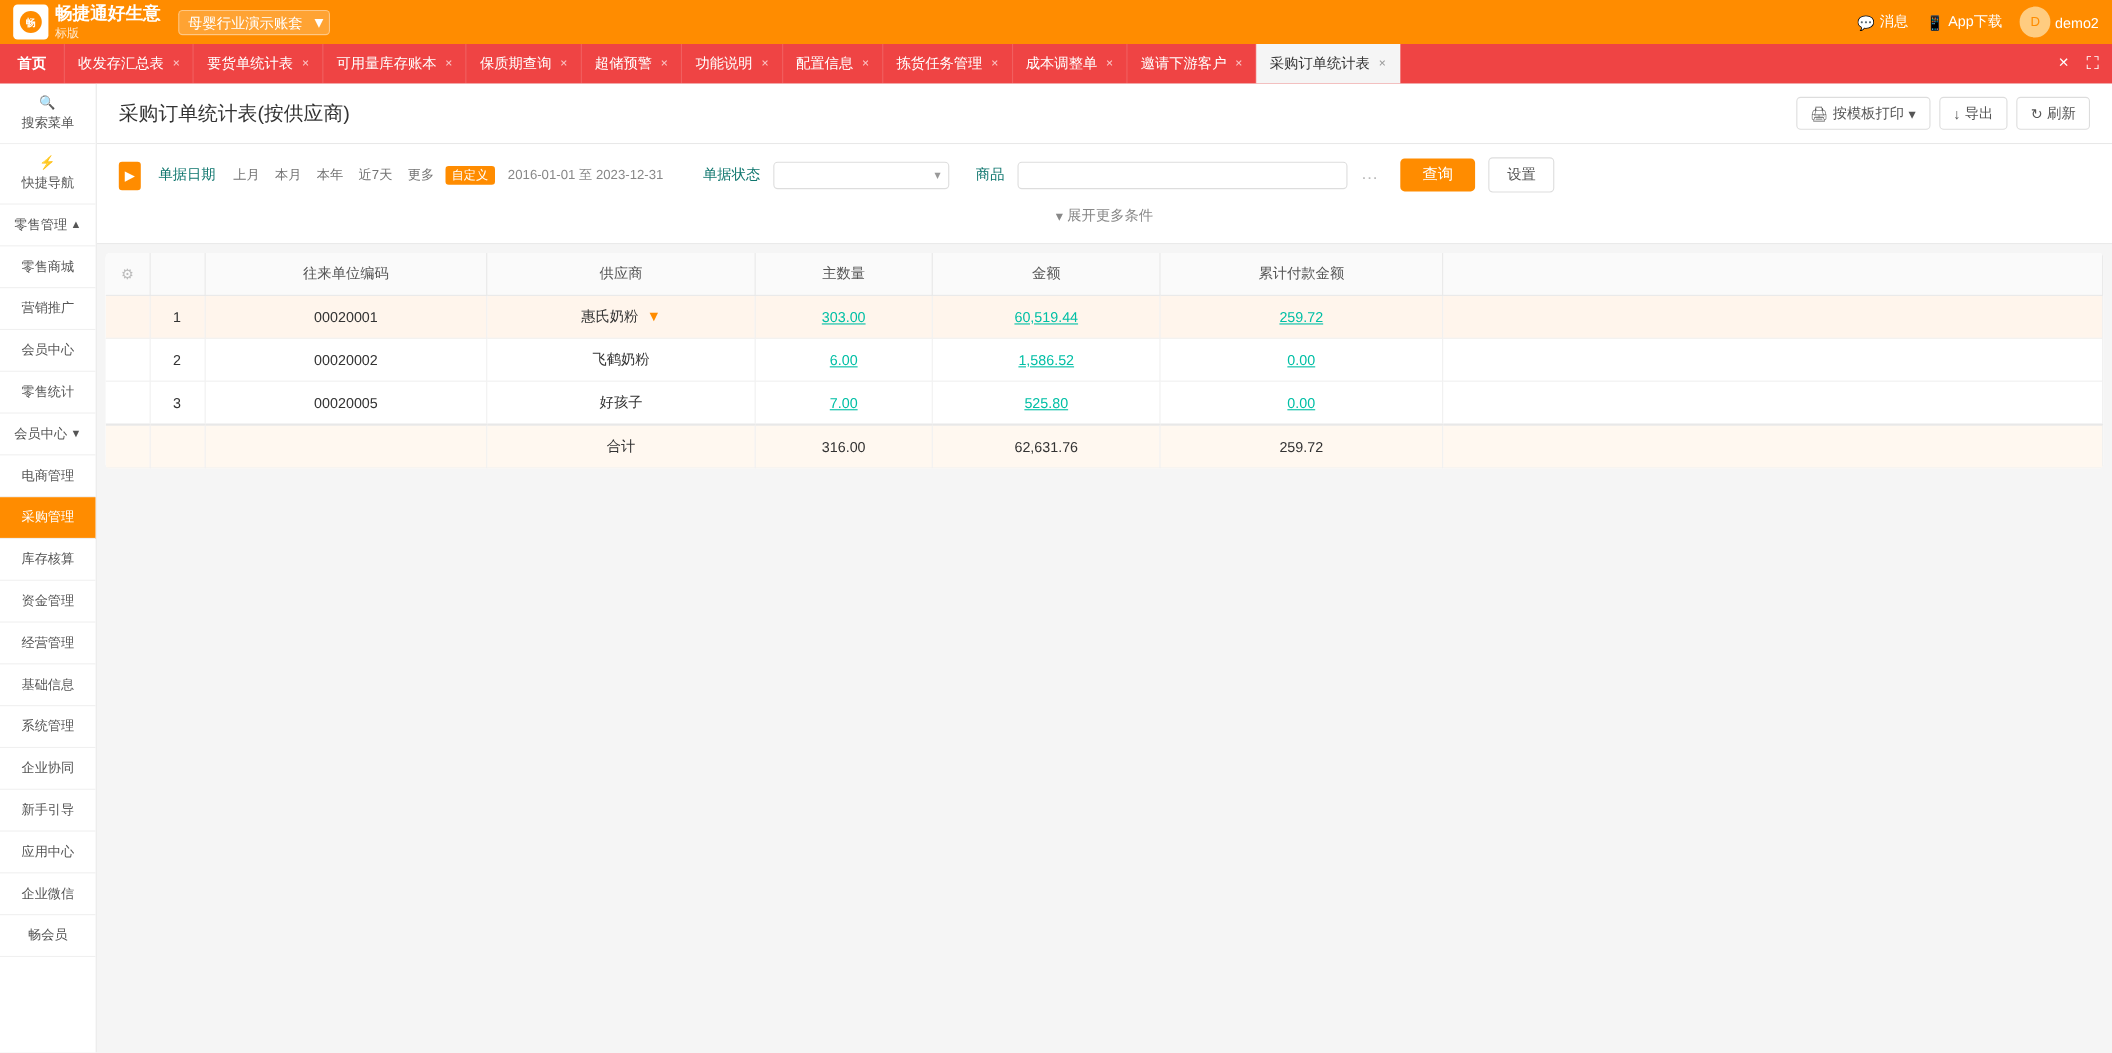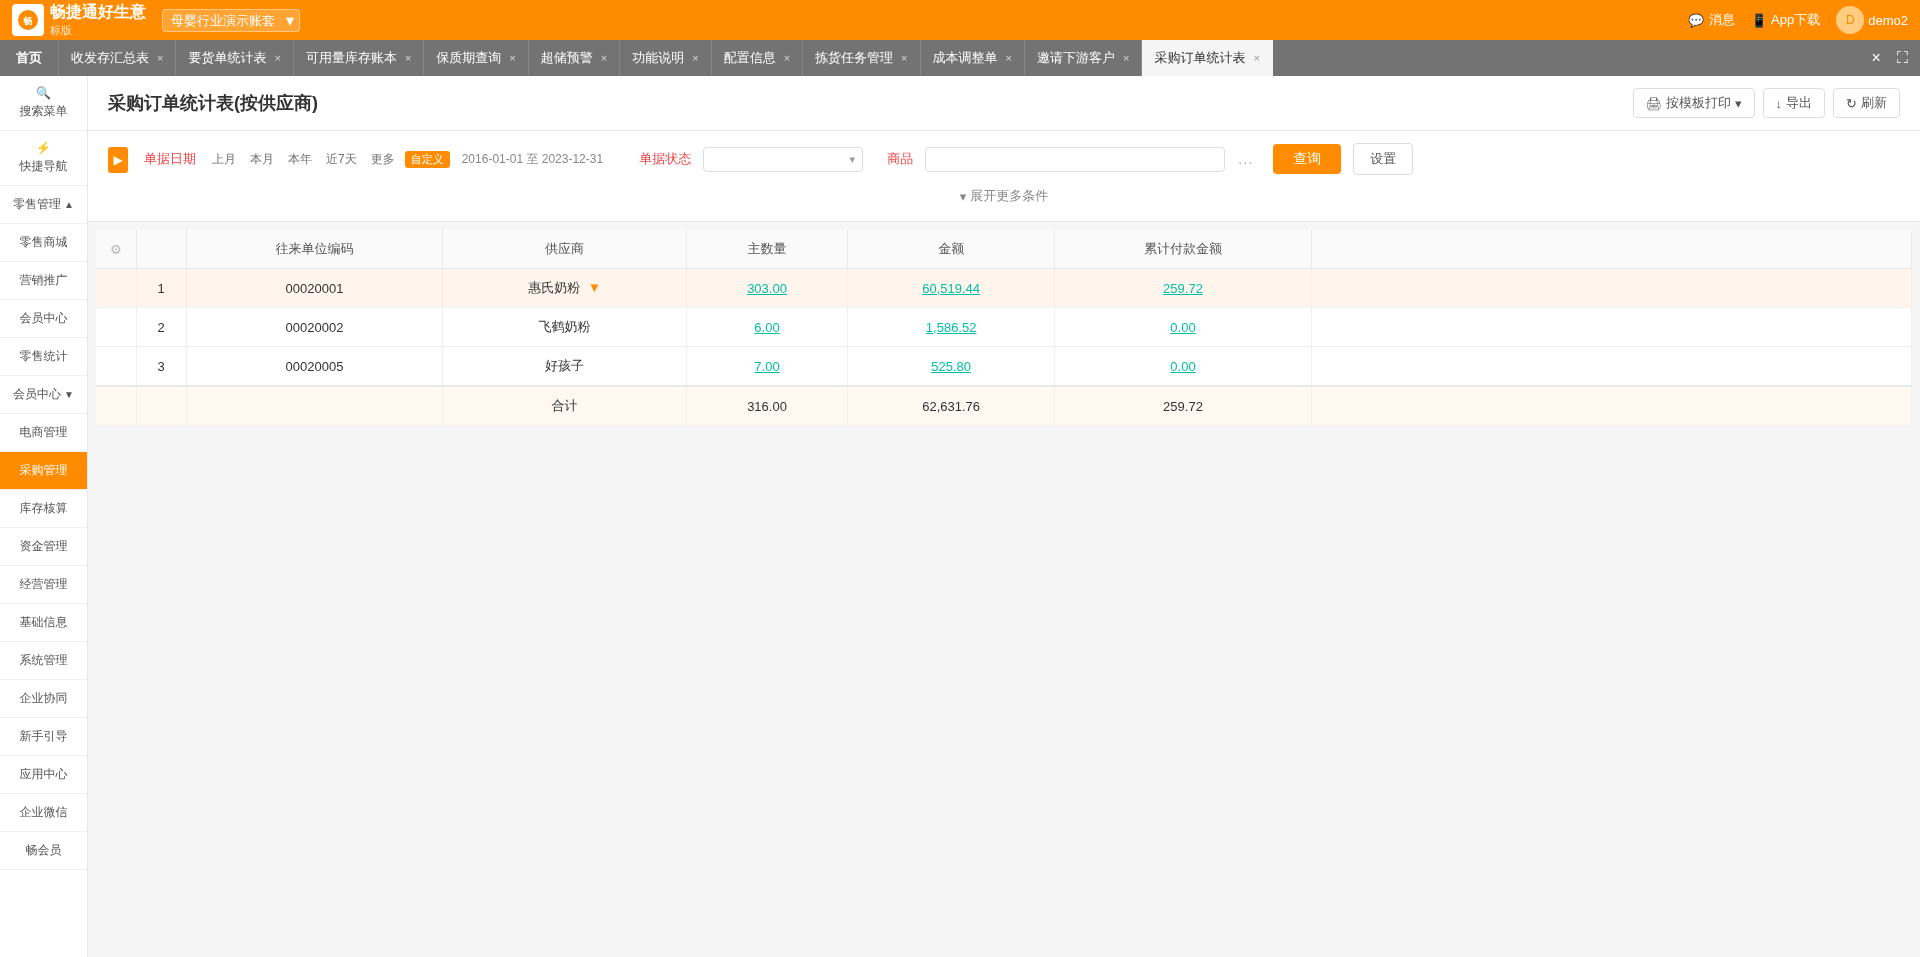--- a/index.html
+++ b/index.html
@@ -67,21 +67,21 @@
       width: 28px; height: 28px;
       background: #ffcc80;
       border-radius: 50%;
       display: flex; align-items: center; justify-content: center;
       font-size: 12px; color: #ff8c00;
     }
 
     
     .nav-tabs {
       height: 36px;
-      background: #737373;
+      background: #ef4444;
       display: flex;
       align-items: stretch;
       flex-shrink: 0;
       overflow: hidden;
     }
     .nav-tab {
       display: flex; align-items: center;
       padding: 0 12px;
       color: white;
       font-size: 13px;
@@ -143,21 +143,21 @@
       background: #f5f5f5;
     }
 
     .page-header {
       background: white;
       padding: 12px 20px;
       border-bottom: 1px solid #e8e8e8;
       display: flex; align-items: center; justify-content: space-between;
     }
     .page-title {
-      font-size: 18px; color: #333; font-weight: 700;
+      font-size: 18px; color: #333; font-weight: 400;
     }
     .header-actions {
       display: flex; align-items: center; gap: 8px;
     }
     .btn-print {
       display: flex; align-items: center; gap: 4px;
       border: 1px solid #ddd; background: white;
       padding: 5px 12px; border-radius: 4px;
       font-size: 13px; cursor: pointer; color: #555;
     }
@@ -176,21 +176,21 @@
 
     
     .filter-area {
       background: white;
       padding: 12px 20px;
       border-bottom: 1px solid #e8e8e8;
     }
     .filter-row {
       display: flex; align-items: center; gap: 12px; margin-bottom: 8px;
     }
-    .filter-label { font-size: 13px; color: #ef4444; white-space: nowrap; }
+    .filter-label { font-size: 13px; color: #0f766e; white-space: nowrap; }
     .date-shortcuts { display: flex; align-items: center; gap: 6px; }
     .date-shortcut {
       font-size: 12px; color: #737373; cursor: pointer; padding: 2px 4px;
     }
     .custom-badge {
       background: #ff8c00; color: white;
       font-size: 11px; padding: 1px 6px; border-radius: 3px;
     }
     .date-range { font-size: 12px; color: #888; }
     .filter-select {

